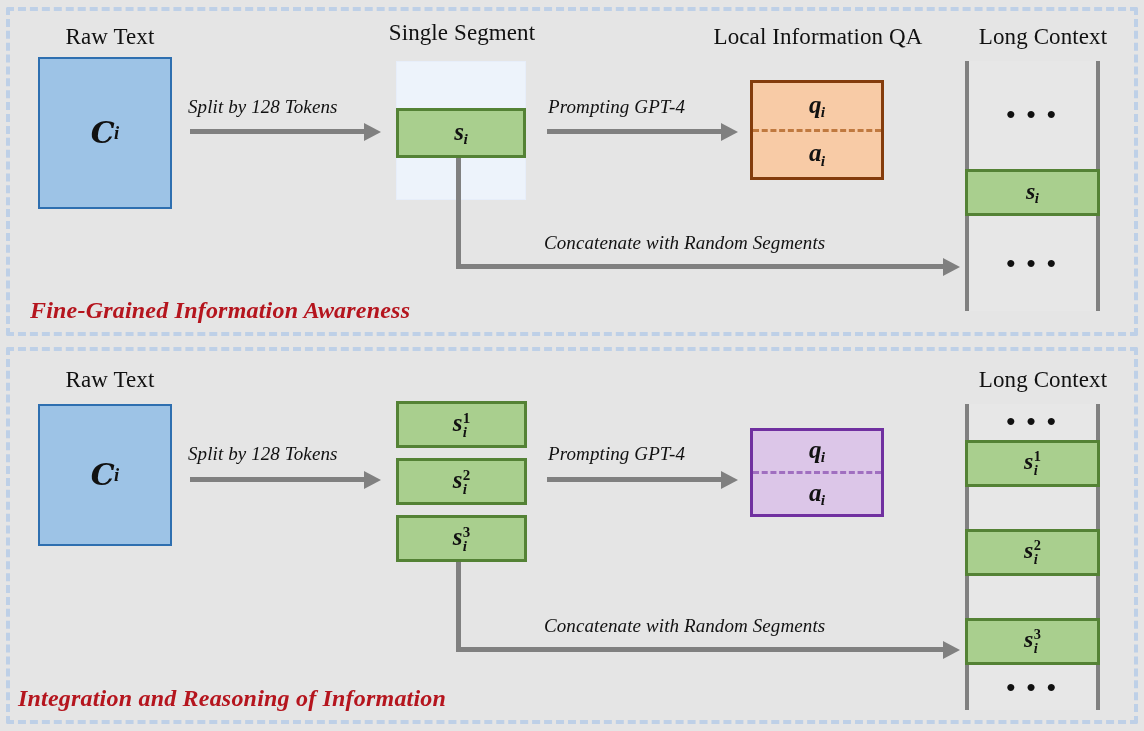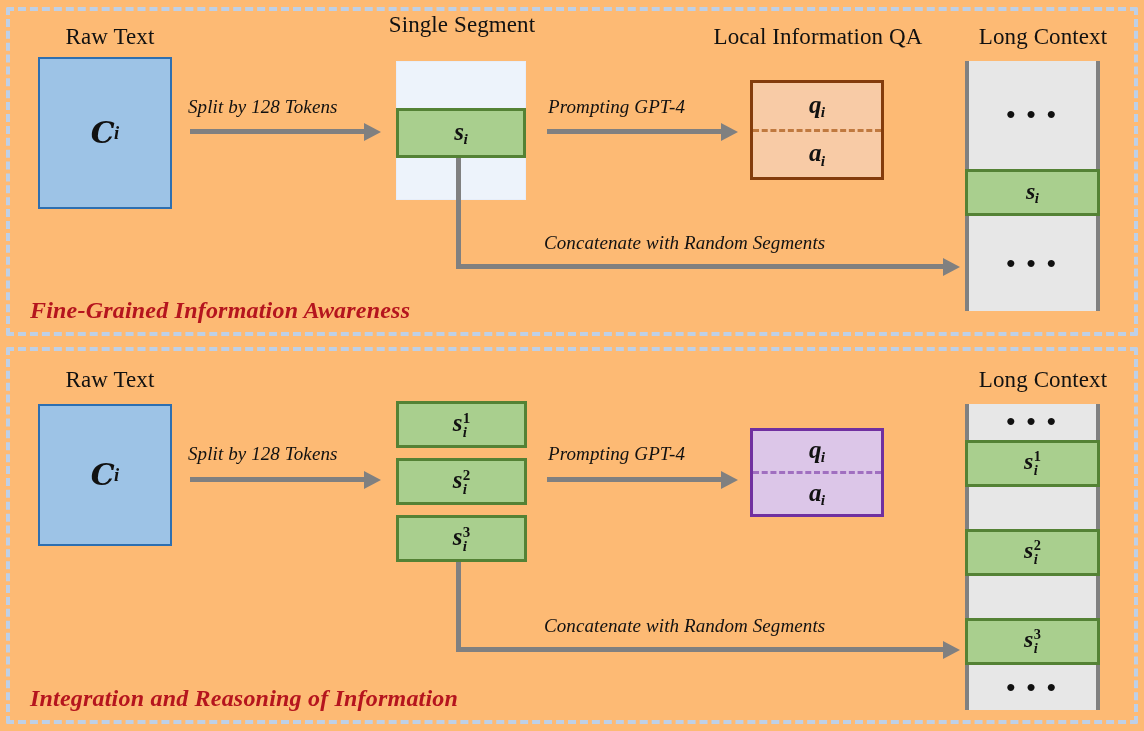--- a/index.html
+++ b/index.html
@@ -6,21 +6,21 @@
   html, body {
     margin: 0; padding: 0;
     background: #ffffff;
   }
   body {
     width: 1144px; height: 731px;
     font-family: "Liberation Serif", "DejaVu Serif", serif;
     color: #111;
     overflow: hidden;
   }
-  #canvas { position: relative; width: 1144px; height: 731px; background:#fdba74;padding-left:12px; }
+  #canvas { position: relative; width: 1144px; height: 731px; background:#e5e5e5;padding-left:12px; }
 
   
   .panel {
     position: absolute;
     border: 4px dashed #bed0e7;
     border-radius: 2px;
     background: transparent;
   }
   #panel-top    { left: 6px;  top: 7px;   width: 1132px; height: 329px; }
   #panel-bottom { left: 6px;  top: 347px; width: 1132px; height: 377px; }
@@ -159,21 +159,21 @@
   }
 </style>
 </head>
 <body>
 
 <div id="canvas">
 
   <div class="panel" id="panel-top"></div>
 
   <div class="heading" style="left:20px; top:24px; width:180px;">Raw Text</div>
-  <div class="heading" style="left:372px; top:12px; width:180px;">Single Segment</div>
+  <div class="heading" style="left:372px; top:20px; width:180px;">Single Segment</div>
   <div class="heading" style="left:668px; top:24px; width:300px;">Local Information QA</div>
   <div class="heading" style="left:948px; top:24px; width:190px;">Long Context</div>
 
   <div class="raw-box" style="left:38px; top:57px; width:134px; height:152px;">
     <div class="mth" style="position:absolute; left:0; top:0; width:100%; height:100%; display:flex; align-items:center; justify-content:center; font-size:30px;">
       <span class="script-c">C</span>
         <span class="sub">i</span>
     </div>
   </div>
 
@@ -295,15 +295,15 @@
       <span class="mth" style="font-size:24px;"><span>s</span><span class="supsub">
             <span class="s-up">3</span>
             <span class="s-dn">i</span>
           </span></span>
     </div>
     <div class="lc-cell gray" style="height:45px;">
       <span class="dots">• • •</span>
     </div>
   </div>
 
-  <div class="caption" style="left:30px; top:685px;">Integration and Reasoning of Information</div>
+  <div class="caption" style="left:18px; top:685px;">Integration and Reasoning of Information</div>
 
 </div>
 
 </body></html>

